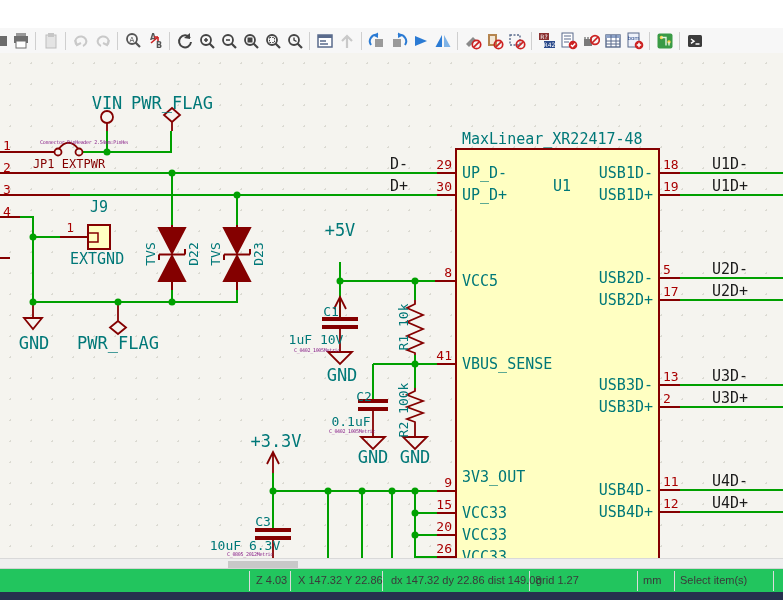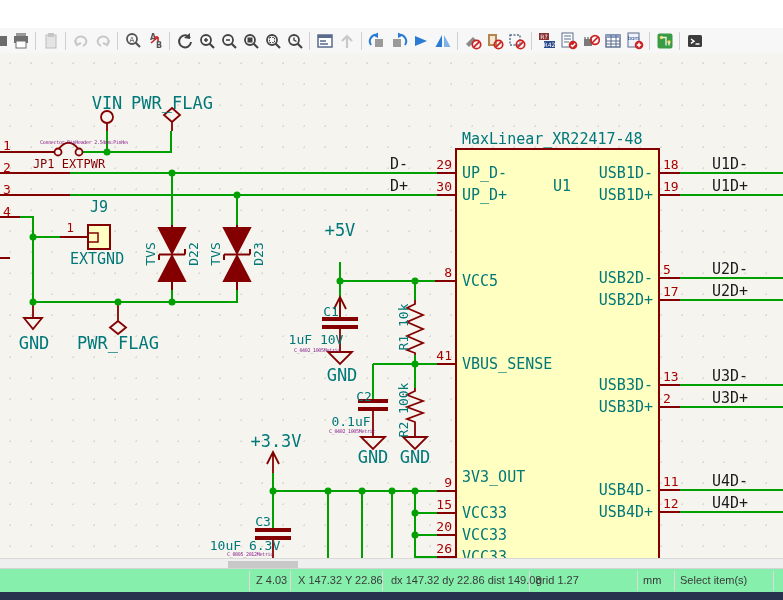--- a/index.html
+++ b/index.html
@@ -28,21 +28,21 @@
   .rot{transform:translate(-50%,-50%) rotate(-90deg);}
   .teal{color:#007878;} .rednum{color:#A90000;} .maroon{color:#840000;}
   .blk{color:#1c1c1c;} .purp{color:#8A248A;}
   .f17{font-size:17px;} .f15{font-size:15px;} .f13{font-size:13px;} .f12{font-size:12px;}
   .f5{font-size:5px;letter-spacing:-0.3px;} 
   .clip{max-width:88px;overflow:hidden;}
   
   .hscroll{position:absolute;left:0;top:558px;width:100%;height:10px;background:#efefef;
            border-top:1px solid #d9d9d9;}
   .hthumb{position:absolute;left:228px;top:2px;width:70px;height:7px;background:#c8c8c8;}
-  .statusbar{position:absolute;left:0;top:568px;width:100%;height:24px;background:#86efac;
+  .statusbar{position:absolute;left:0;top:568px;width:100%;height:24px;background:#22c55e;
              border-top:1px solid #d4d4d4;font-size:11px;color:#3a3a3a;}
   .statusbar .sf{position:absolute;top:5px;white-space:nowrap;}
   .statusbar .sv{position:absolute;top:2px;width:1px;height:20px;background:#dcdcdc;}
   .bottomstrip{position:absolute;left:0;top:592px;width:100%;height:8px;background:#26324e;}
 </style>
 </head>
 <body>
 
 <div class="window">
 

